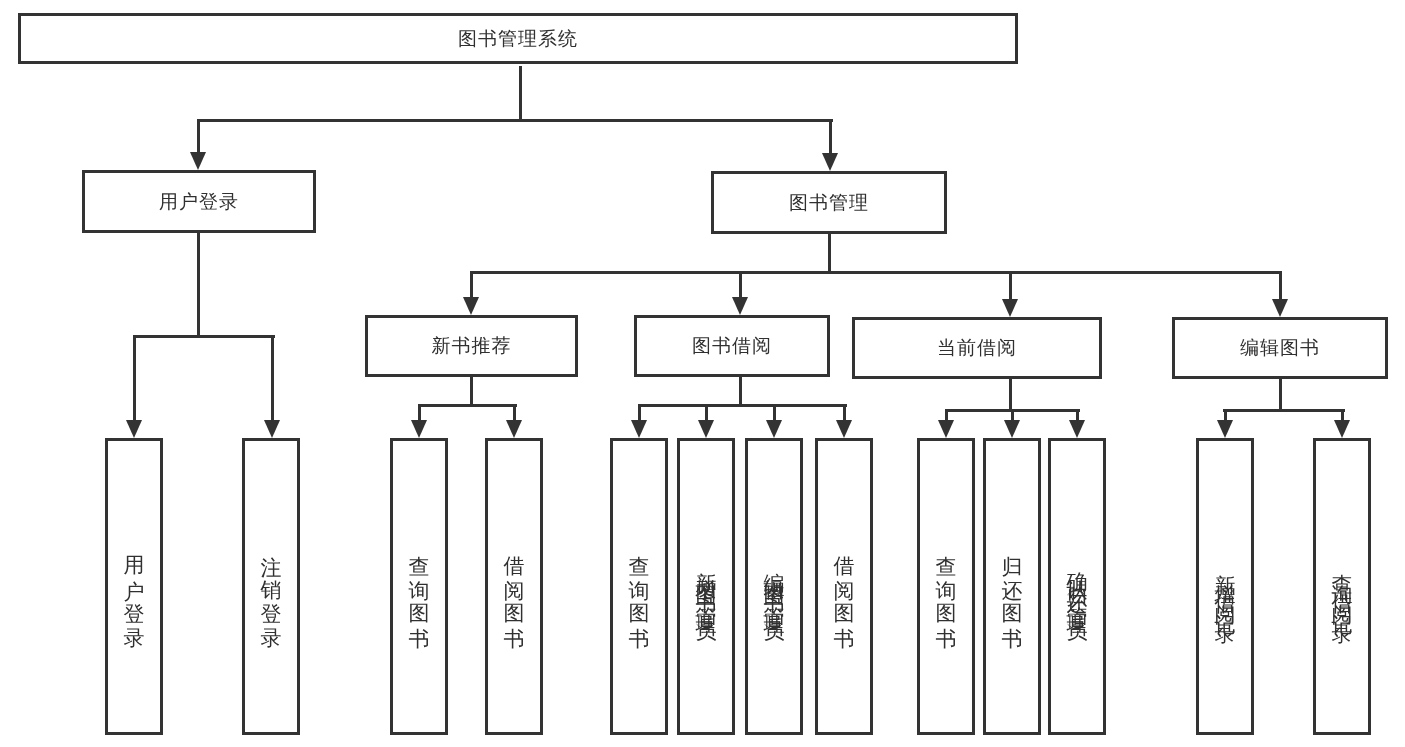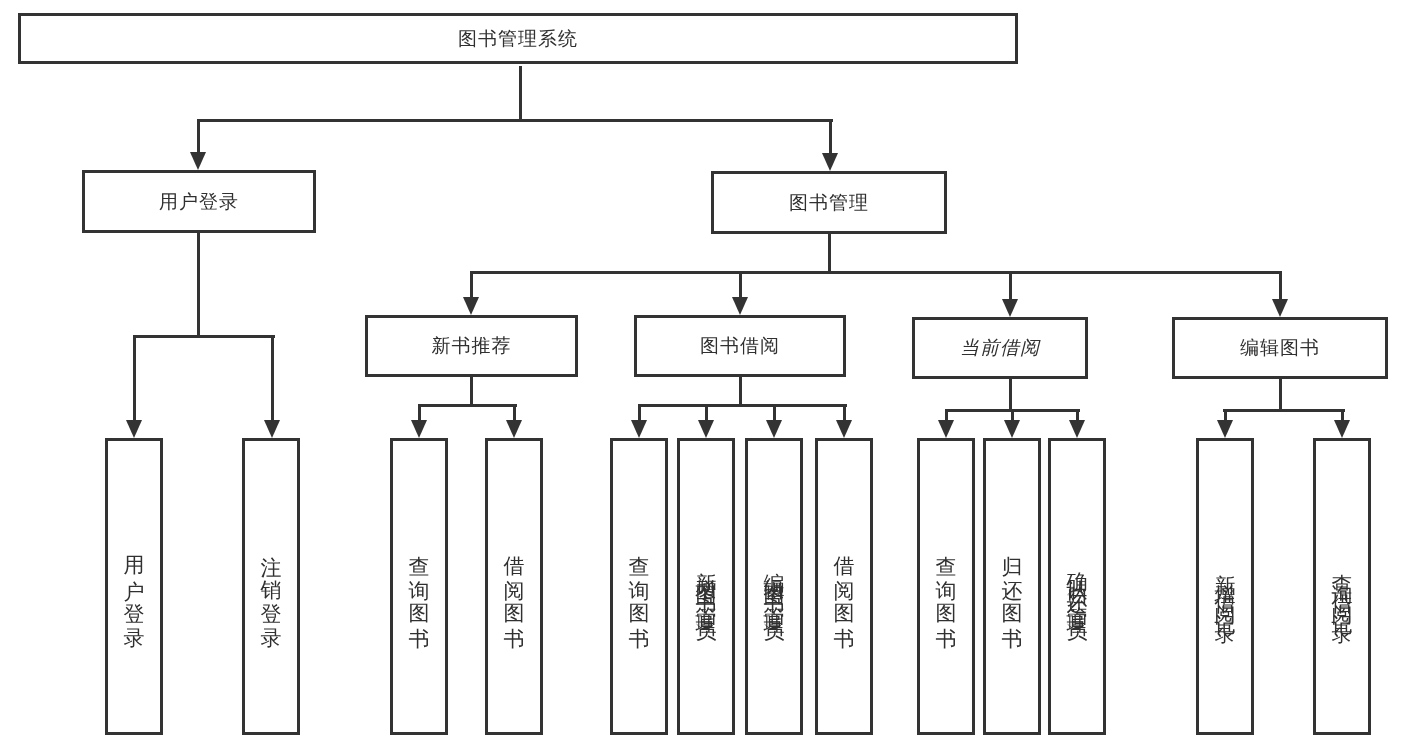--- a/index.html
+++ b/index.html
@@ -145,24 +145,24 @@
     <div class="head"></div>
   </div>
   <div class="arrow" style="left:1271px; top:271px; height:46px;">
     <div class="shaft"></div>
     <div class="head"></div>
   </div>
 
   <div class="box" style="left:365px; top:315px; width:213px; height:62px;">
     <span>新书推荐</span>
   </div>
-  <div class="box" style="left:634px; top:315px; width:212px; height:62px;">
+  <div class="box" style="left:634px; top:315px; width:196px; height:62px;">
     <span>图书借阅</span>
   </div>
-  <div class="box" style="left:912px; top:317px; width:176px; height:62px;font-style:italic;">
+  <div class="box" style="left:852px; top:317px; width:250px; height:62px;">
     <span>当前借阅</span>
   </div>
   <div class="box" style="left:1172px; top:317px; width:216px; height:62px;">
     <span>编辑图书</span>
   </div>
 
   <div class="vline" style="left:470px; top:375px; height:32px;"></div>
   <div class="hline" style="left:418px; top:404px; width:99px;"></div>
   <div class="arrow" style="left:410px; top:404px; height:34px;">
     <div class="shaft"></div>

